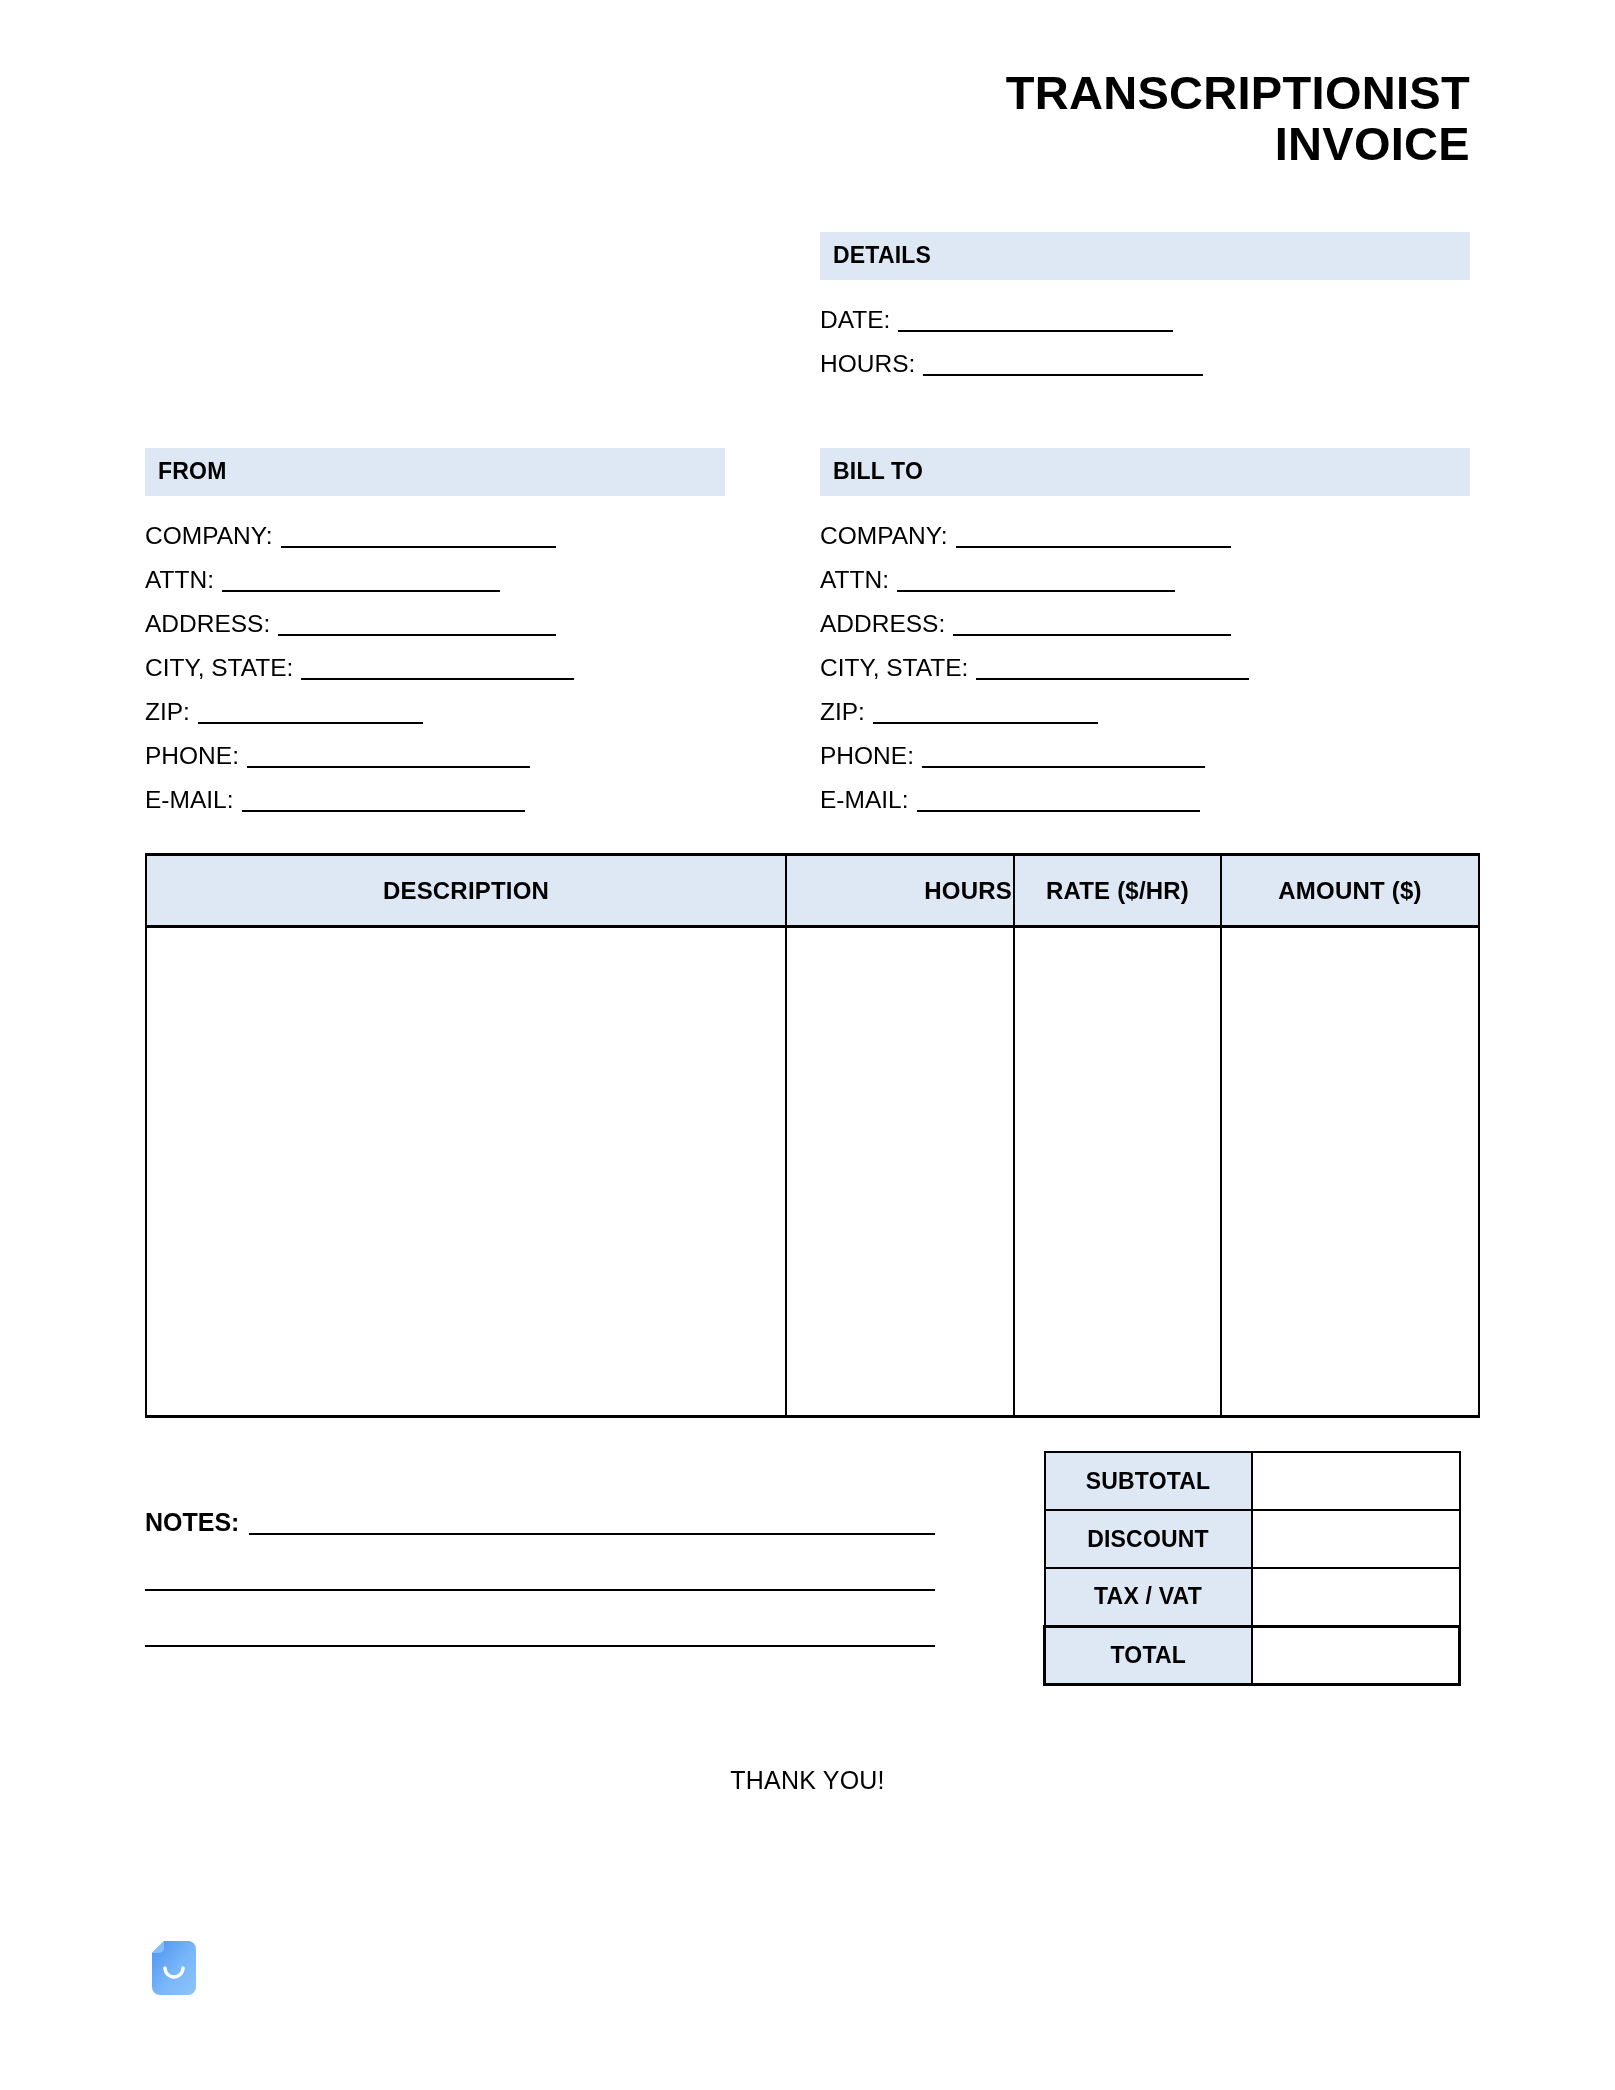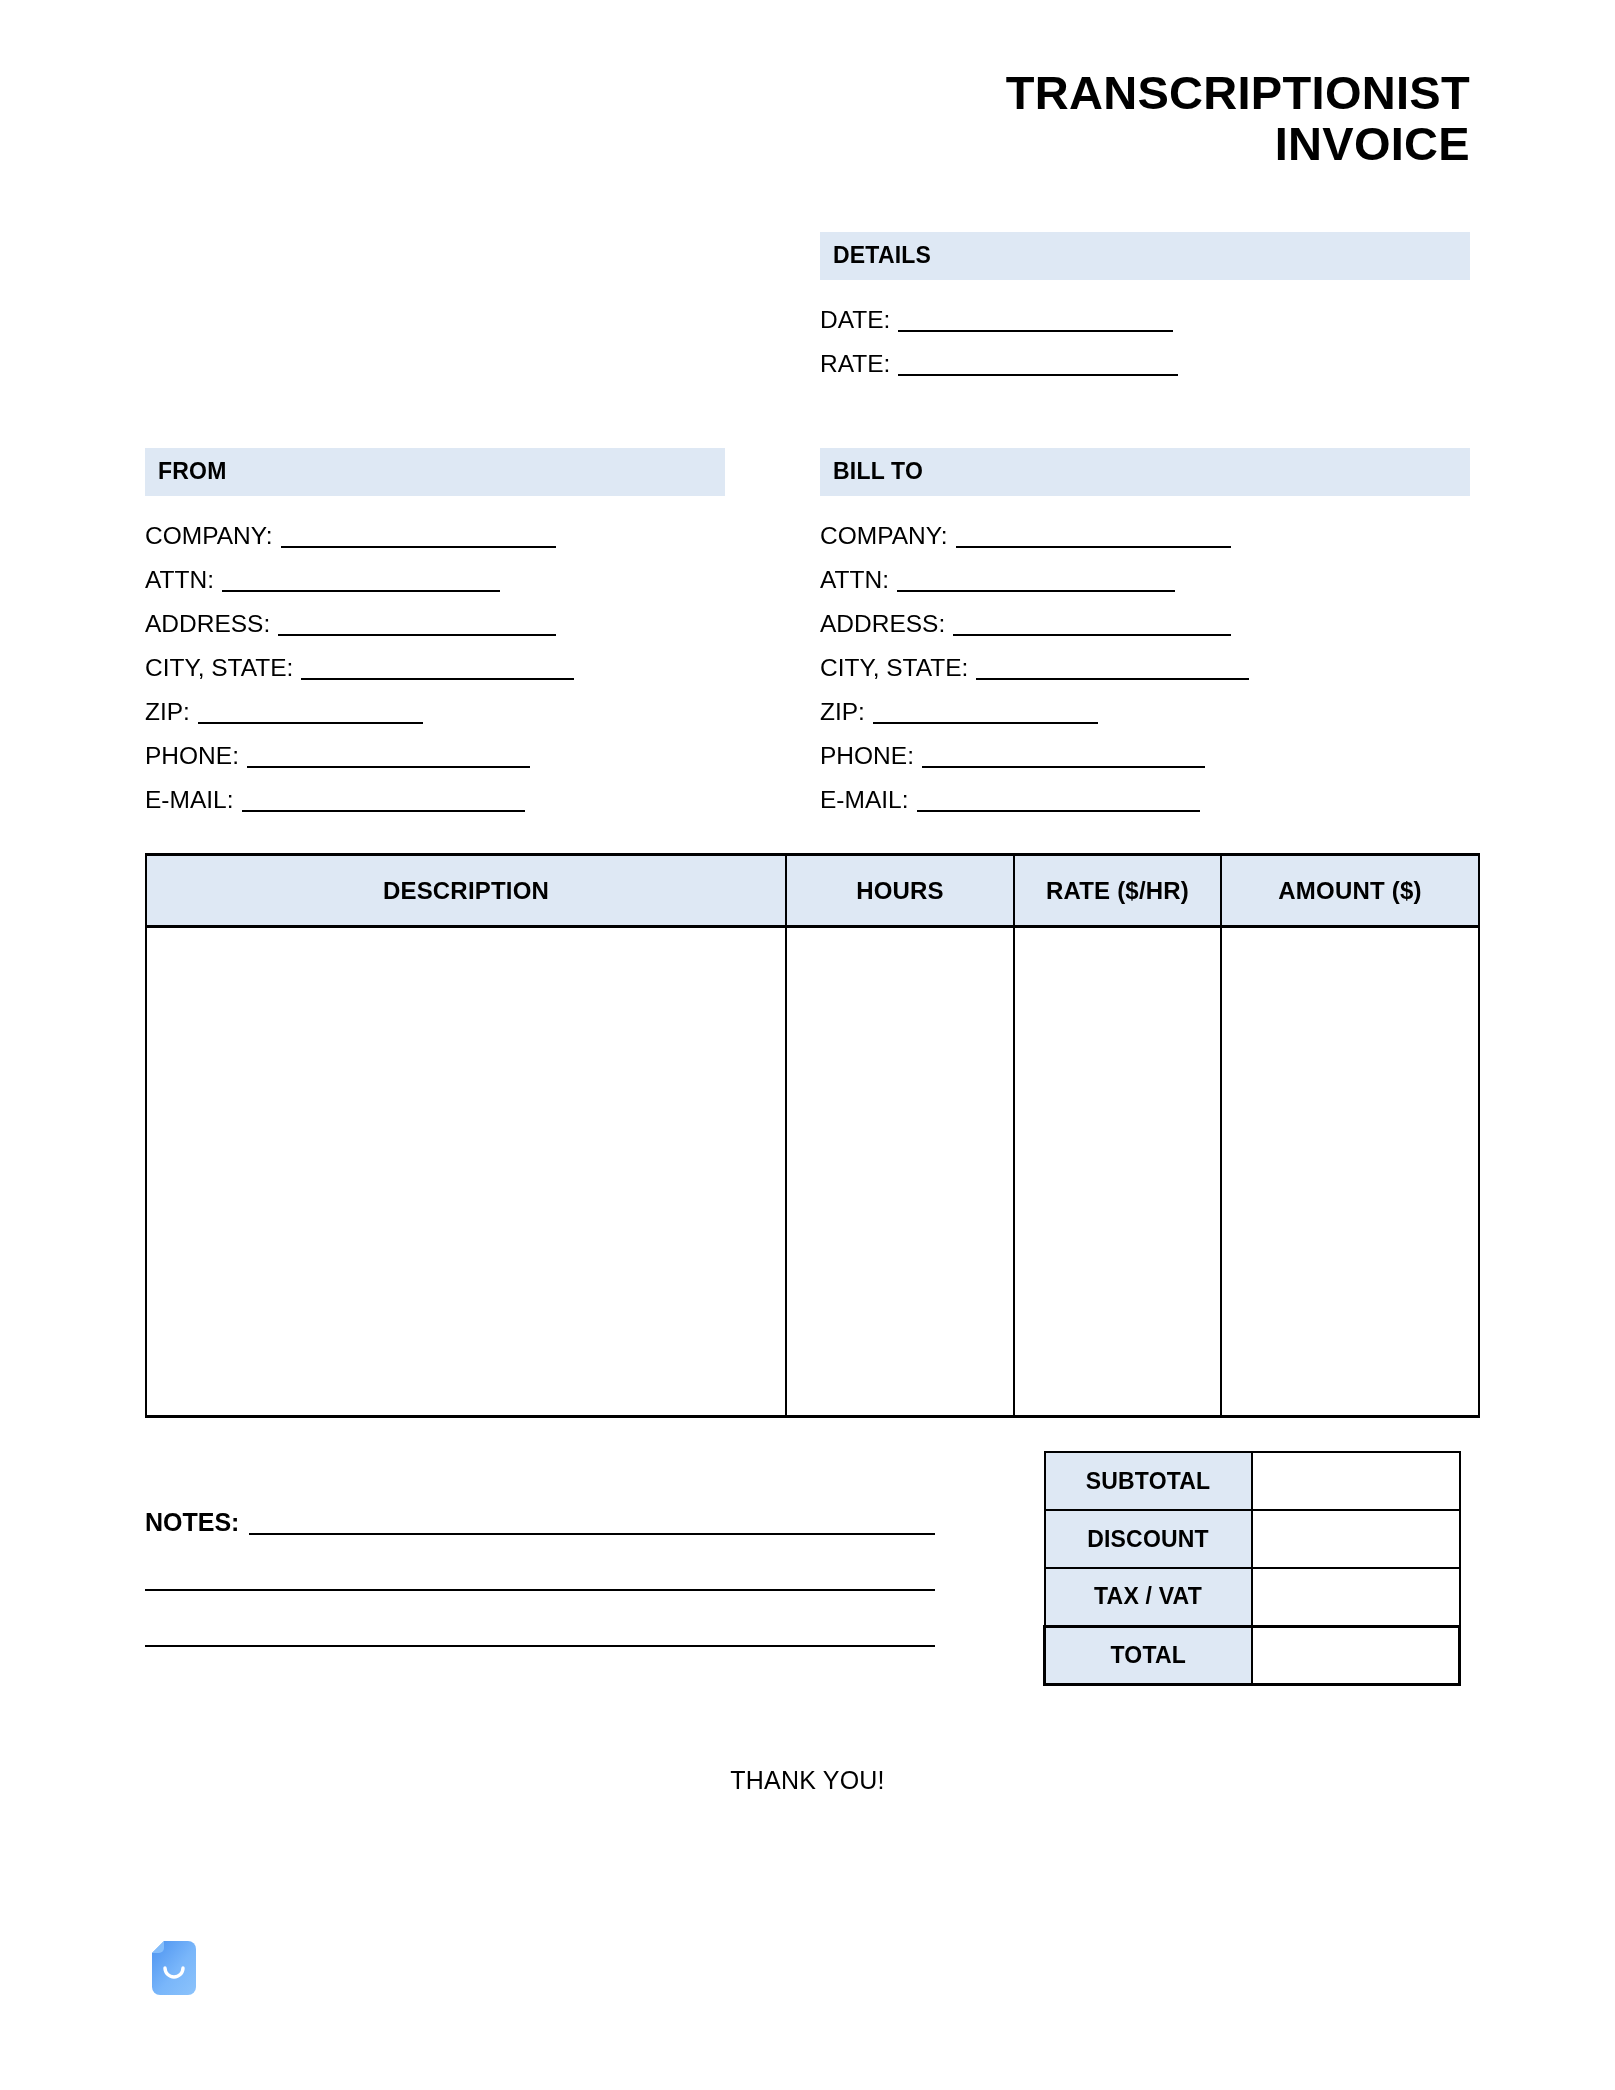--- a/index.html
+++ b/index.html
@@ -110,21 +110,21 @@
     margin-left: 38px;
   }
   #items-table td {
     height: 490px;
     border-left: 2.2px solid #000;
     border-right: 2.2px solid #000;
     border-bottom: 3.2px solid #000;
     background: #ffffff;
   }
   .col-desc   { width: 640px; }
-  .col-hours  { width: 228px; }
+  .col-hours  { width: 228px; text-align: right; }
   .col-rate   { width: 207px; }
   .col-amount { width: 258px; }
 
   
   #totals-table {
     position: absolute;
     left: 1043px;
     top: 1451px;
     width: 415px;
     border-collapse: collapse;
@@ -214,21 +214,21 @@
   </div>
 
   <div id="details-block">
     <div class="band">DETAILS</div>
     <div class="fields">
       <div class="field-row">
         <span class="field-label">DATE:</span>
         <span class="field-rule" style="width:275px"></span>
       </div>
       <div class="field-row">
-        <span class="field-label">RATE:</span>
+        <span class="field-label">HOURS:</span>
         <span class="field-rule" style="width:280px"></span>
       </div>
     </div>
   </div>
 
   <div id="from-block">
     <div class="band">FROM</div>
     <div class="fields">
       <div class="field-row">
         <span class="field-label">COMPANY:</span>

